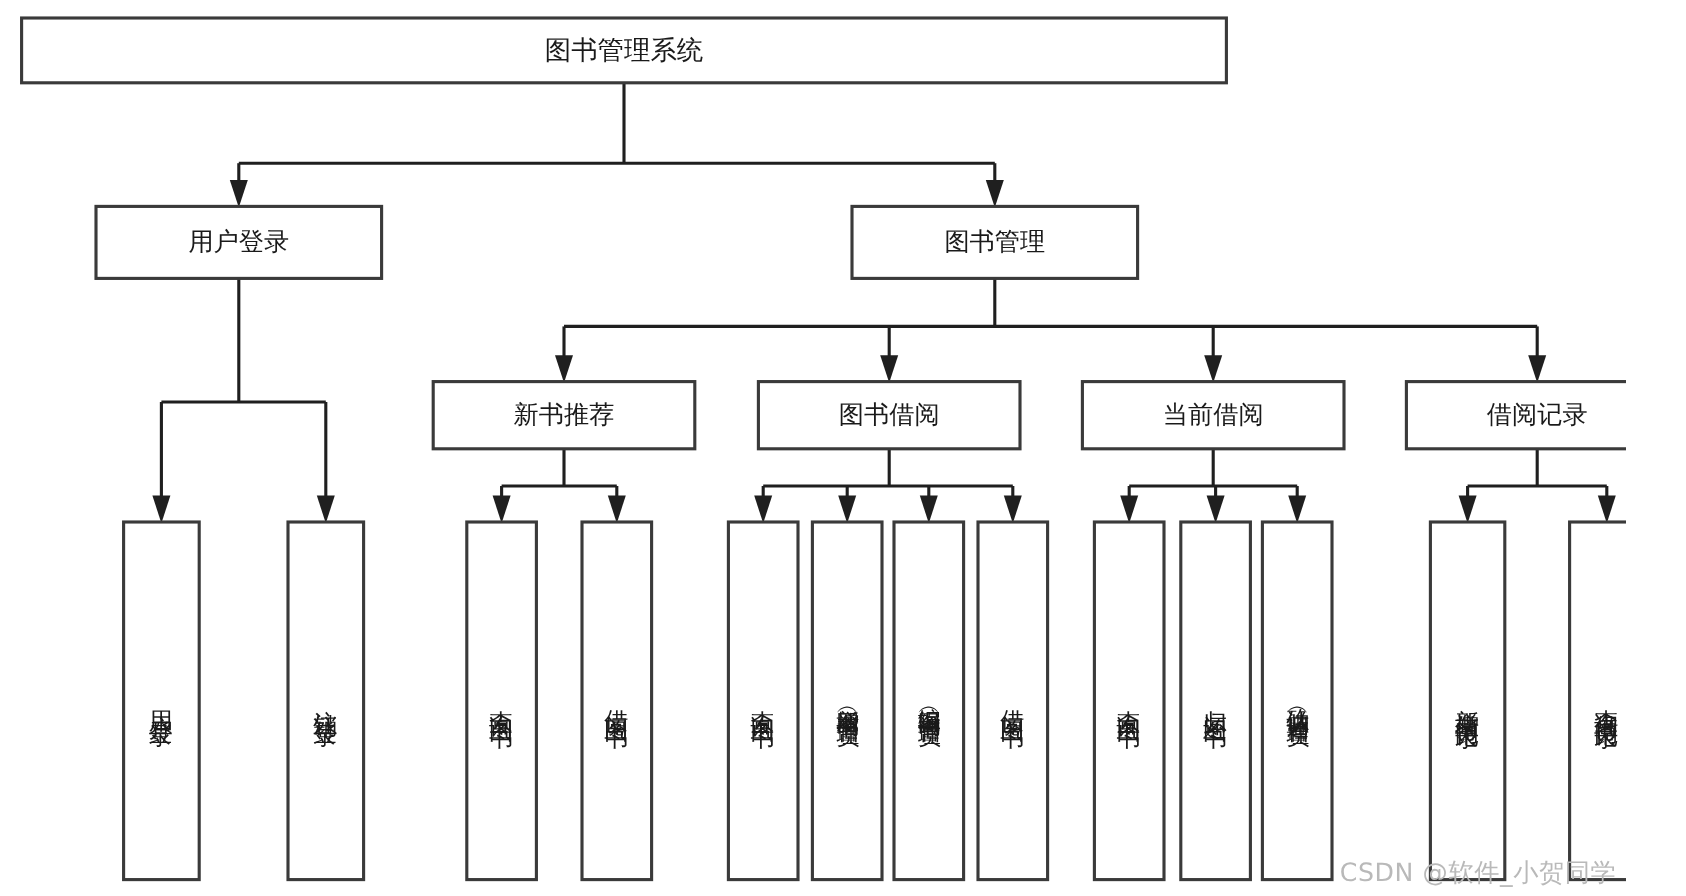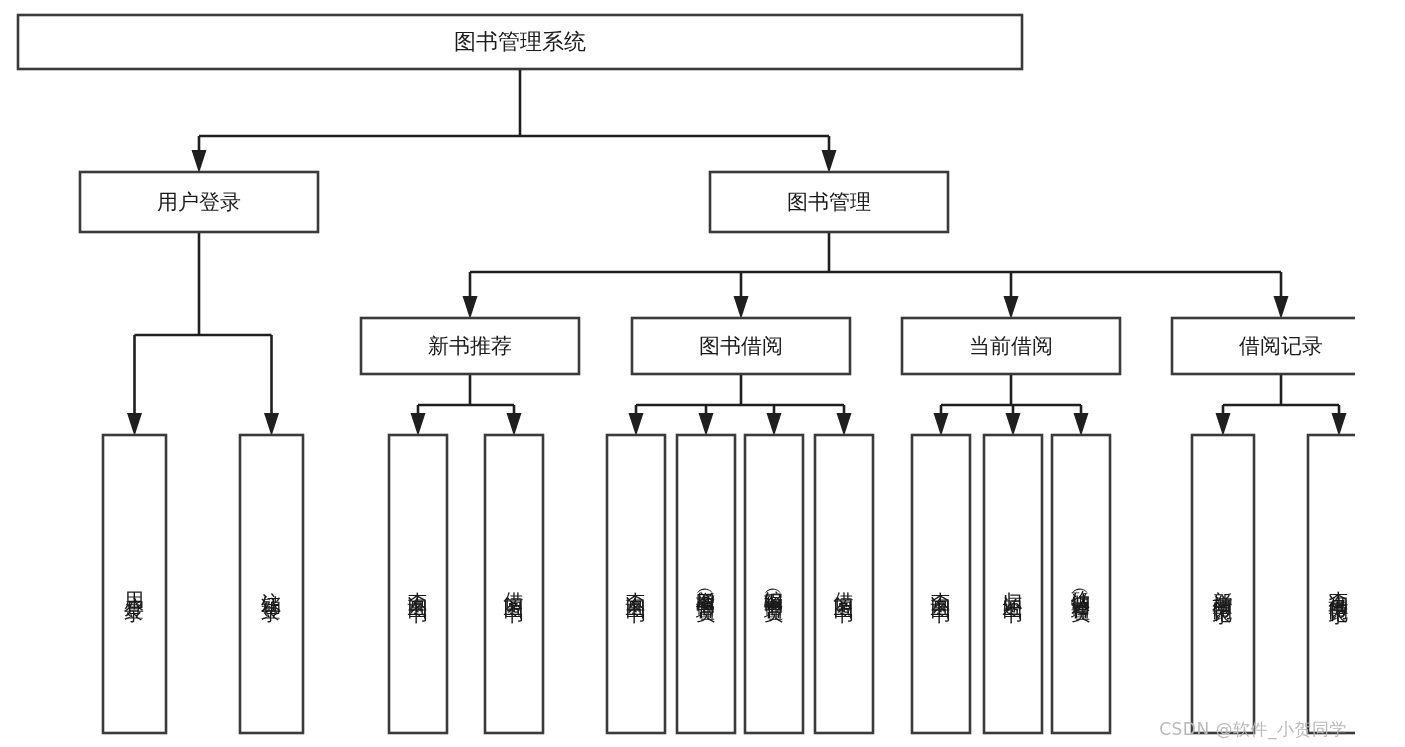--- a/index.html
+++ b/index.html
@@ -76,21 +76,21 @@
     line-height: 1;
     letter-spacing: 4px;
     color: #1a1a1a;
     white-space: nowrap;
   }
   .watermark {
     position: absolute;
     right: 8px;
     bottom: 6px;
     font-family: "DejaVu Sans", "Liberation Sans", sans-serif;
-    font-size: 17px;
+    font-size: 21px;
     color: #b9b9b9;
     letter-spacing: 0.5px;
     user-select: none;
   }
 </style>
 </head>
 <body>
 
 <div id="diagram-root">
   <svg class="diagram-canvas" id="svg-canvas" viewBox="0 0 1405 747">

